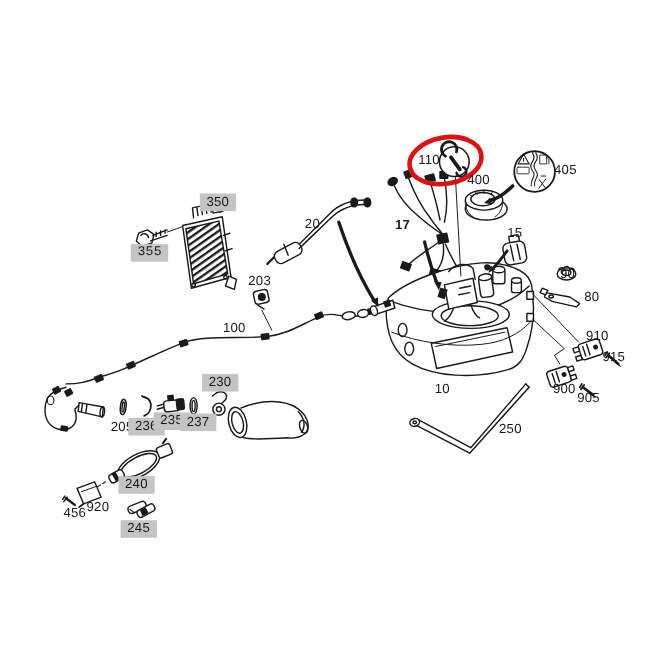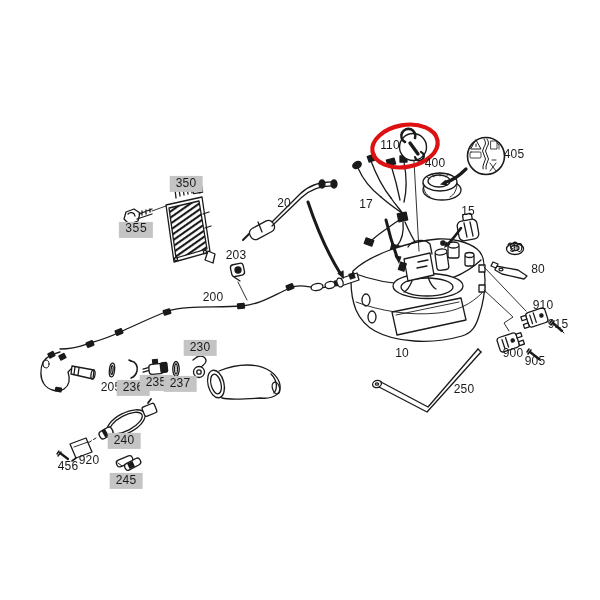--- a/index.html
+++ b/index.html
@@ -287,26 +287,26 @@
     <g>
       <rect x="116" y="458" width="17" height="7" rx="3" transform="rotate(-22 124 461)" fill="#fff"></rect>
       <rect x="124" y="461" width="17" height="7" rx="3" transform="rotate(-28 132 464)" fill="#fff"></rect>
       <rect x="128" y="462" width="6" height="6" transform="rotate(-25 131 465)" fill="#1a1a1a" stroke="none"></rect>
       <path d="M118,463 l4,3" stroke-width="1"></path>
     </g>
   </g>
 </svg>
 
 <div>
-      <div class="plabel shaded" style="left: 186px; top: 184px; text-align: right;">350</div>
+      <div class="plabel shaded" style="left: 198px; top: 184px; text-align: right;">350</div>
       <div class="plabel shaded" style="left: 136px; top: 230px; font-family: Liberation Mono, monospace;">355</div>
       <div class="plabel" style="left: 284px; top: 204px;">20</div>
       <div class="plabel" style="left: 236px; top: 256px;">203</div>
-      <div class="plabel" style="left: 213px; top: 298px;">200</div>
-      <div class="plabel" style="left: 366px; top: 205px;">17</div>
+      <div class="plabel" style="left: 213px; top: 298px;">100</div>
+      <div class="plabel" style="left: 366px; top: 205px; font-weight: bold;">17</div>
       <div class="plabel" style="left: 390px; top: 146px;">110</div>
       <div class="plabel" style="left: 435px; top: 164px;">400</div>
       <div class="plabel" style="left: 514px; top: 155px;">405</div>
       <div class="plabel" style="left: 468px; top: 212px;">15</div>
       <div class="plabel" style="left: 516px; top: 249px; text-align: center;">90</div>
       <div class="plabel" style="left: 538px; top: 270px;">80</div>
       <div class="plabel" style="left: 543px; top: 306px;">910</div>
       <div class="plabel" style="left: 558px; top: 325px;">915</div>
       <div class="plabel" style="left: 513px; top: 354px;">900</div>
       <div class="plabel" style="left: 535px; top: 362px;">905</div>

